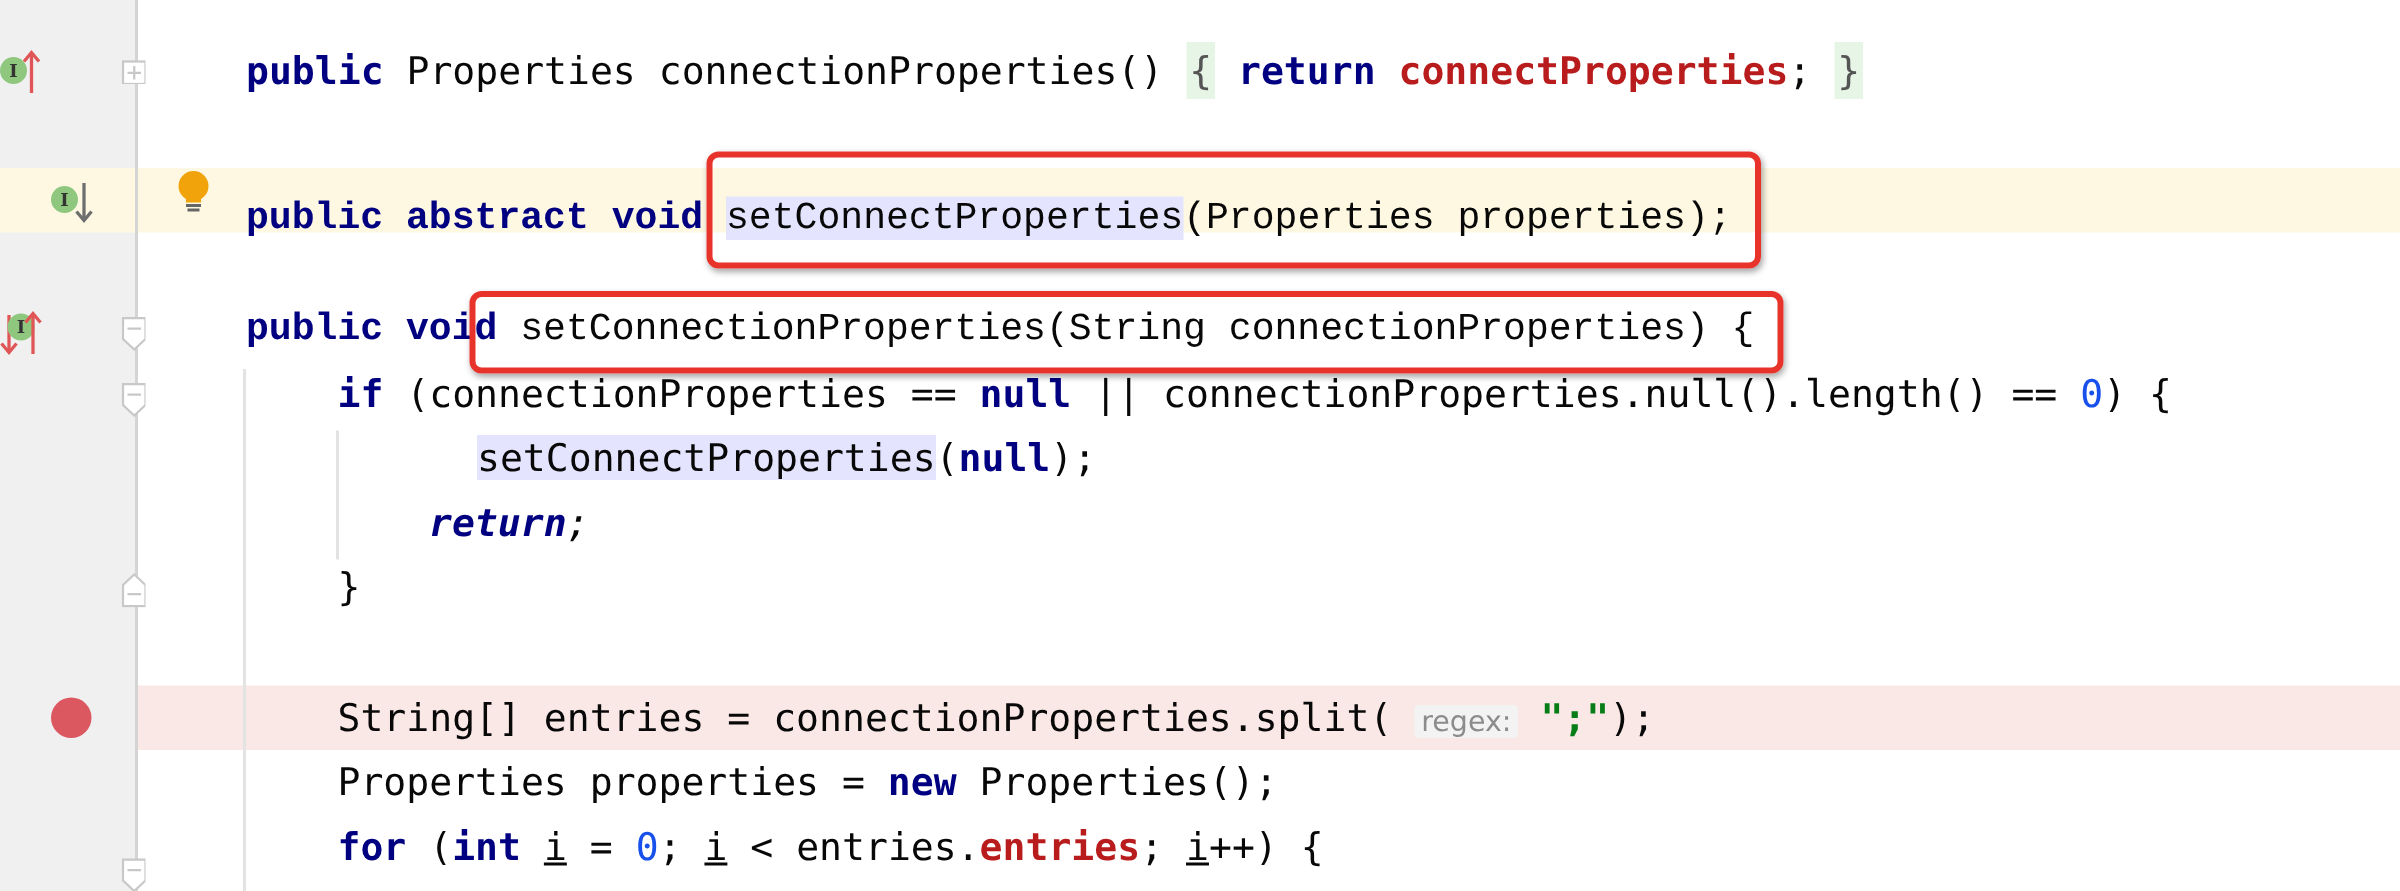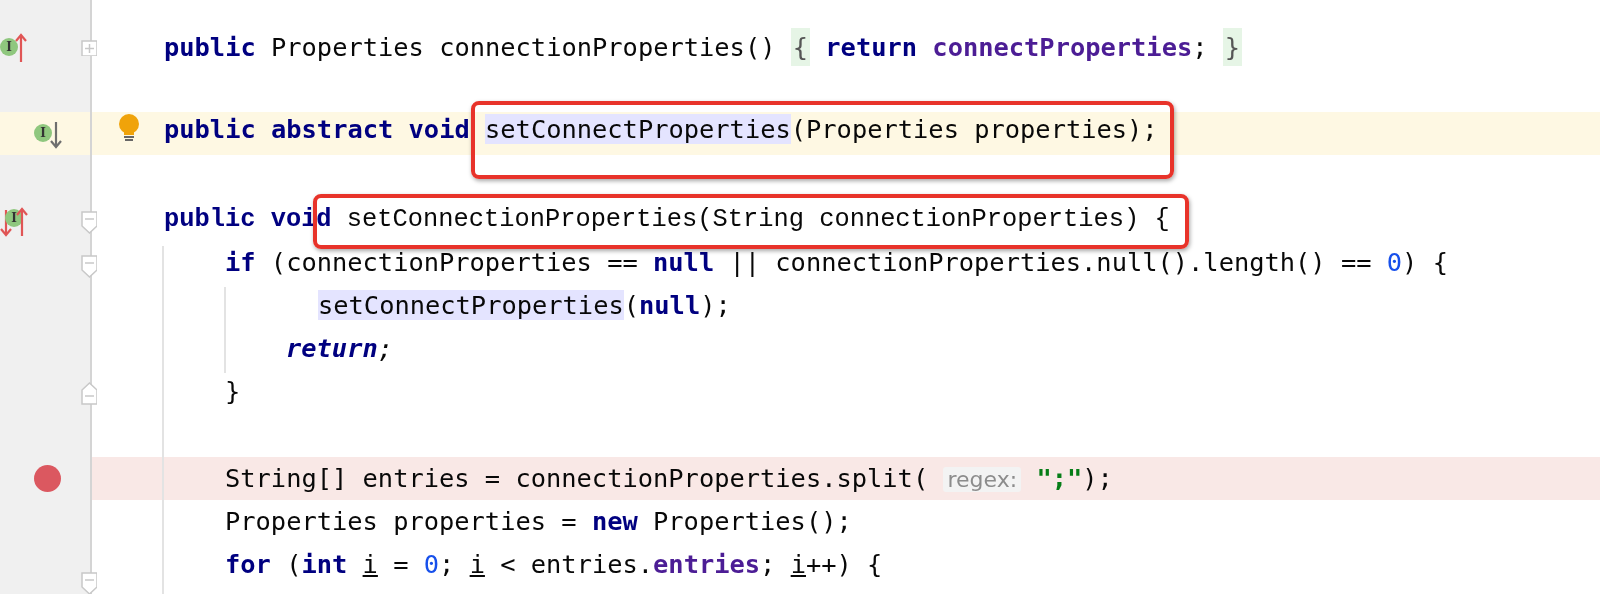--- a/index.html
+++ b/index.html
@@ -8,24 +8,24 @@
   .gutter { position:absolute; left:0; top:0; width:91px; height:594px; background:#f0f0f0; }
   .gutter-line { position:absolute; left:90px; top:0; width:2px; height:594px; background:#d4d4d4; }
   .editor { position:absolute; left:92px; top:0; right:0; height:594px; }
   .line { position:absolute; left:0; right:0; height:43px; }
   .line.caret-row { background:#fef8e3; }
   .line.bp-row { background:#f9e8e6; }
   .gutter-row { position:absolute; left:0; width:91px; height:43px; }
   .gutter-row.caret-row { background:#fef8e3; }
   .code { position:absolute; top:0; height:43px; line-height:43px; font-size:25.4px; color:#080808; white-space:pre; }
   .kw { color:#0033b3; color:#000080; font-weight:bold;margin-top:16px; }
-  .field { color:#4c1d95; font-weight:bold; }
+  .field { color:#b91c1c; font-weight:bold; }
   .num { color:#1750eb; }
   .str { color:#067d17; font-weight:bold; }
-  .hint { color:#8c8c8c; font-family:"DejaVu Sans","Liberation Sans",sans-serif; font-size:22px; background:#f3f3f3; padding:0 4px; border-radius:3px; }
+  .hint { color:#8c8c8c; font-family:"DejaVu Sans","Liberation Sans",sans-serif; font-size:19px; background:#f3f3f3; padding:0 4px; border-radius:3px; }
   .usage { background:#e4e4ff; }
   .brace-hl { background:#e6f5e6; color:#555; padding:4px 2px; }
   .underline { text-decoration:underline; }
   .indent-guide { position:absolute; width:2px; background:#e3e3e3; }
   .annot-box { position:absolute; border:4px solid #e8332a; border-radius:8px; box-shadow:1px 2px 4px rgba(0,0,0,0.35); pointer-events:none; }
   .fold { position:absolute; left:81px; width:16px; height:16px; }
   .impl-icon { position:absolute; width:18px; height:18px; border-radius:50%; background:#8fc77e; color:#333; font-size:12px; font-weight:bold; text-align:center; line-height:18px; font-family:"DejaVu Serif",serif; }
   .arrow-svg { position:absolute; }
   .breakpoint { position:absolute; left:34px; width:27px; height:27px; border-radius:50%; background:#db5860; }
   .bulb { position:absolute; left:118px; }
@@ -93,21 +93,21 @@
 <svg class="fold" style="top:572px; height:24px;" width="18" height="24">
   <path d="M1,1 H16 V15 L8.5,22 L1,15 Z" fill="#fff" stroke="#c8c8c8" stroke-width="1.5"></path>
   <line x1="4" y1="8" x2="13" y2="8" stroke="#c8c8c8" stroke-width="1.5"></line>
 </svg>
 
 <div class="indent-guide" style="left:162px; top:246px; height:348px;"></div>
 <div class="indent-guide" style="left:224px; top:287px; height:86px;"></div>
 
 <div class="code" style="left:164px; top:26px;"><span class="kw">public</span><span> Properties </span><span>connectionProperties</span><span>() </span><span class="brace-hl">{</span><span class="kw"> return </span><span class="field">connectProperties</span><span>; </span><span class="brace-hl">}</span></div>
 
-<div class="code" style="left:164px; top:108px;"><span class="kw">public abstract void</span><span> </span><span class="usage">setConnectProperties</span><span>(Properties properties);</span></div>
+<div class="code" style="left:164px; top:124px;font-family:Liberation Mono, monospace;"><span class="kw">public abstract void</span><span> </span><span class="usage">setConnectProperties</span><span>(Properties properties);</span></div>
 
 <div class="code" style="left:164px; top:198px;font-family:Liberation Mono, monospace;"><span class="kw">public void</span><span> setConnectionProperties(String connectionProperties) {</span></div>
 
 <div class="code" style="left:225px; top:241px;"><span class="kw">if</span><span> (connectionProperties == </span><span class="kw">null</span><span> || connectionProperties.null().length() == </span><span class="num">0</span><span>) {</span></div>
 
 <div class="code" style="left:286px; top:284px;padding-left:32px;"><span class="usage">setConnectProperties</span><span>(</span><span class="kw">null</span><span>);</span></div>
 
 <div class="code" style="left:286px; top:327px;font-style:italic;"><span class="kw">return</span><span>;</span></div>
 
 <div class="code" style="left:225px; top:370px;"><span>}</span></div>

